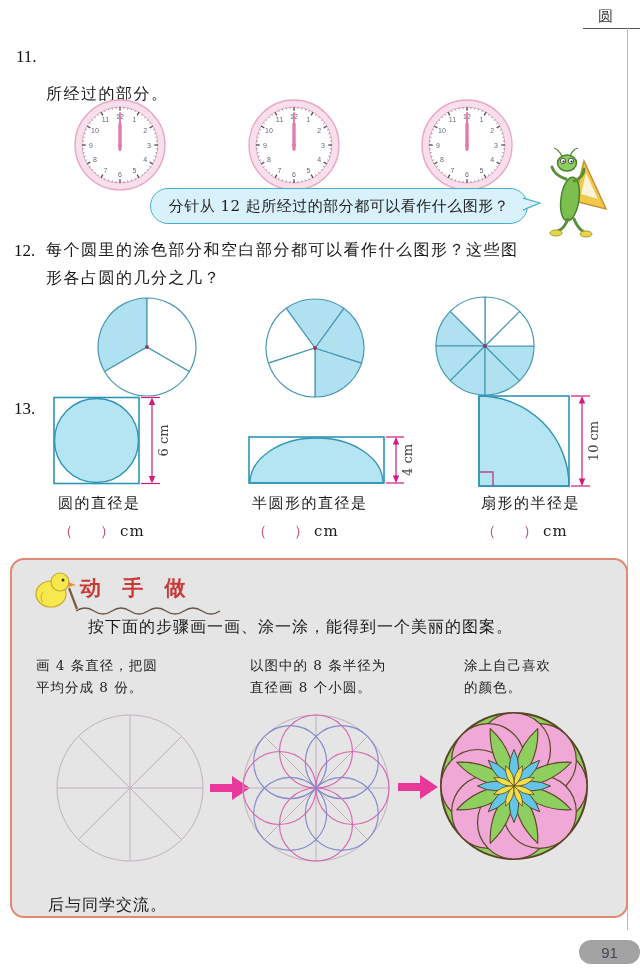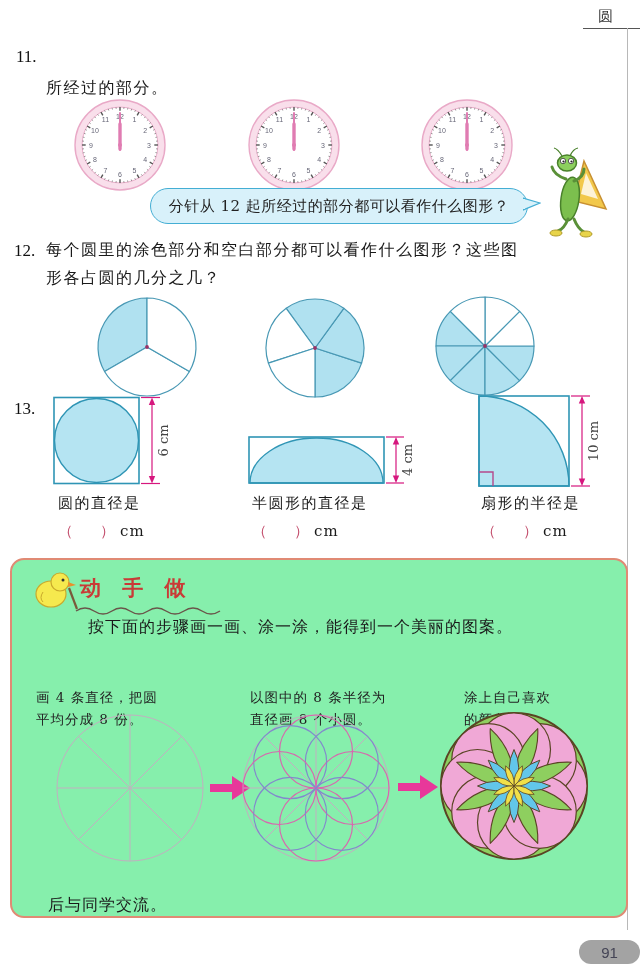--- a/index.html
+++ b/index.html
@@ -12,39 +12,39 @@
   .hline{background:#555;height:1px;}
   .vline{background:#b8b8b8;width:1px;}
   .bubble{background:#d8f1fa;border:1.6px solid #44aed4;border-radius:18px;
           font-size:15px;letter-spacing:0.5px;display:flex;align-items:center;
           justify-content:center;white-space:nowrap;}
   .caption{font-size:15px;letter-spacing:1.5px;white-space:nowrap;color:#1a1a1a;}
   .answer{font-size:15px;letter-spacing:1px;white-space:nowrap;color:#1a1a1a;}
   .answer .paren{color:#c4506e;}
   .answer .gap{display:inline-block;width:26px;}
   .answer .unit{padding-left:4px;}
-  .box{background:#86efac;border:2px solid #e08a74;border-radius:14px;}
+  .box{background:#e5e5e5;border:2px solid #e08a74;border-radius:14px;}
   .boxtitle{font-size:21px;font-weight:bold;color:#c93a36;letter-spacing:7px;white-space:nowrap;}
   .intro{font-size:16px;letter-spacing:1px;white-space:nowrap;color:#1a1a1a;}
-  .stepcap{font-size:13.5px;line-height:22px;letter-spacing:1px;white-space:nowrap;color:#222;margin-top:32px;}
+  .stepcap{font-size:13.5px;line-height:22px;letter-spacing:1px;white-space:nowrap;color:#222;}
   .pill{background:#a3a3a3;border-radius:12px;display:flex;align-items:center;justify-content:center;
         font-size:15px;color:#445;font-family:"Liberation Sans",sans-serif;}
   svg{display:block;}
 </style>
 </head>
 <body>
 
 <div id="page">
 
   <div class="abs chapter" style="left:598px;top:7px;">圆</div>
   <div class="abs hline" style="left:583px;top:28px;width:57px;"></div>
   <div class="abs vline" style="left:627px;top:28px;height:902px;"></div>
 
   <div class="abs pnum" style="left:16px;top:47px;">11.</div>
-  <div class="abs ptext" style="left:46px;top:78px;">所经过的部分。</div>
+  <div class="abs ptext" style="left:46px;top:84px;">所经过的部分。</div>
 
   <div class="abs" style="left:72px;top:97px;">
       <svg viewBox="0 0 96 96" width="96" height="96">
         <circle cx="48" cy="48" r="45" fill="#f9dfeb" stroke="#e9a9c7" stroke-width="1.4"></circle>
         <circle cx="48" cy="48" r="38" fill="#fff" stroke="#e9a9c7" stroke-width="0.9"></circle>
         <line x1="48" y1="13.700000000000003" x2="48" y2="10" stroke="#555" stroke-width="1.4"></line>
         <line x1="51.783930370289056" y1="11.998307387668504" x2="51.97208160417083" y2="10.208167976005612" stroke="#555" stroke-width="0.55"></line>
         <line x1="55.52640320760289" y1="12.591056853436228" x2="55.90064425107485" y2="10.830391172115384" stroke="#555" stroke-width="0.55"></line>
         <line x1="59.1864151963731" y1="13.571754110115442" x2="59.742645786248005" y2="11.859852380784169" stroke="#555" stroke-width="0.55"></line>
         <line x1="62.72386647934397" y1="14.929654433337845" x2="63.45599243688041" y2="13.28527260958117" stroke="#555" stroke-width="0.55"></line>

